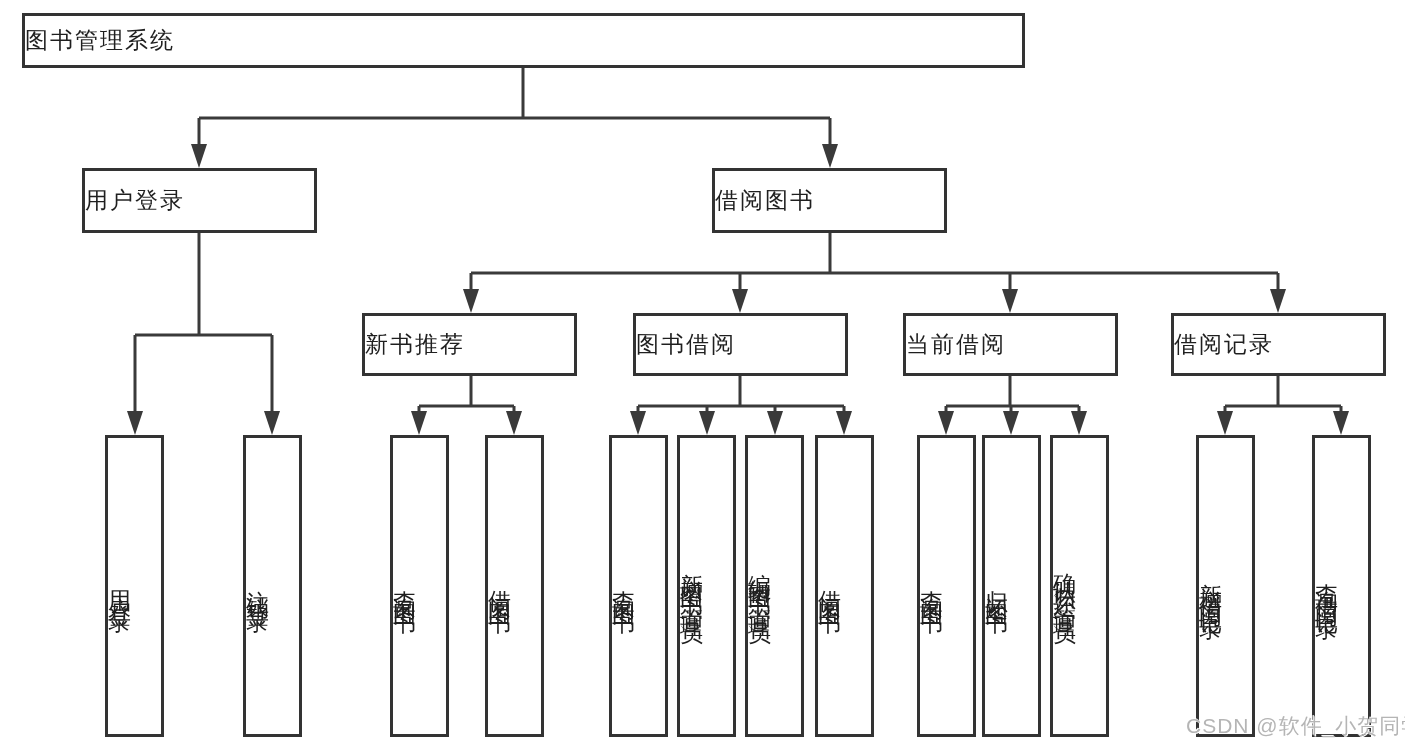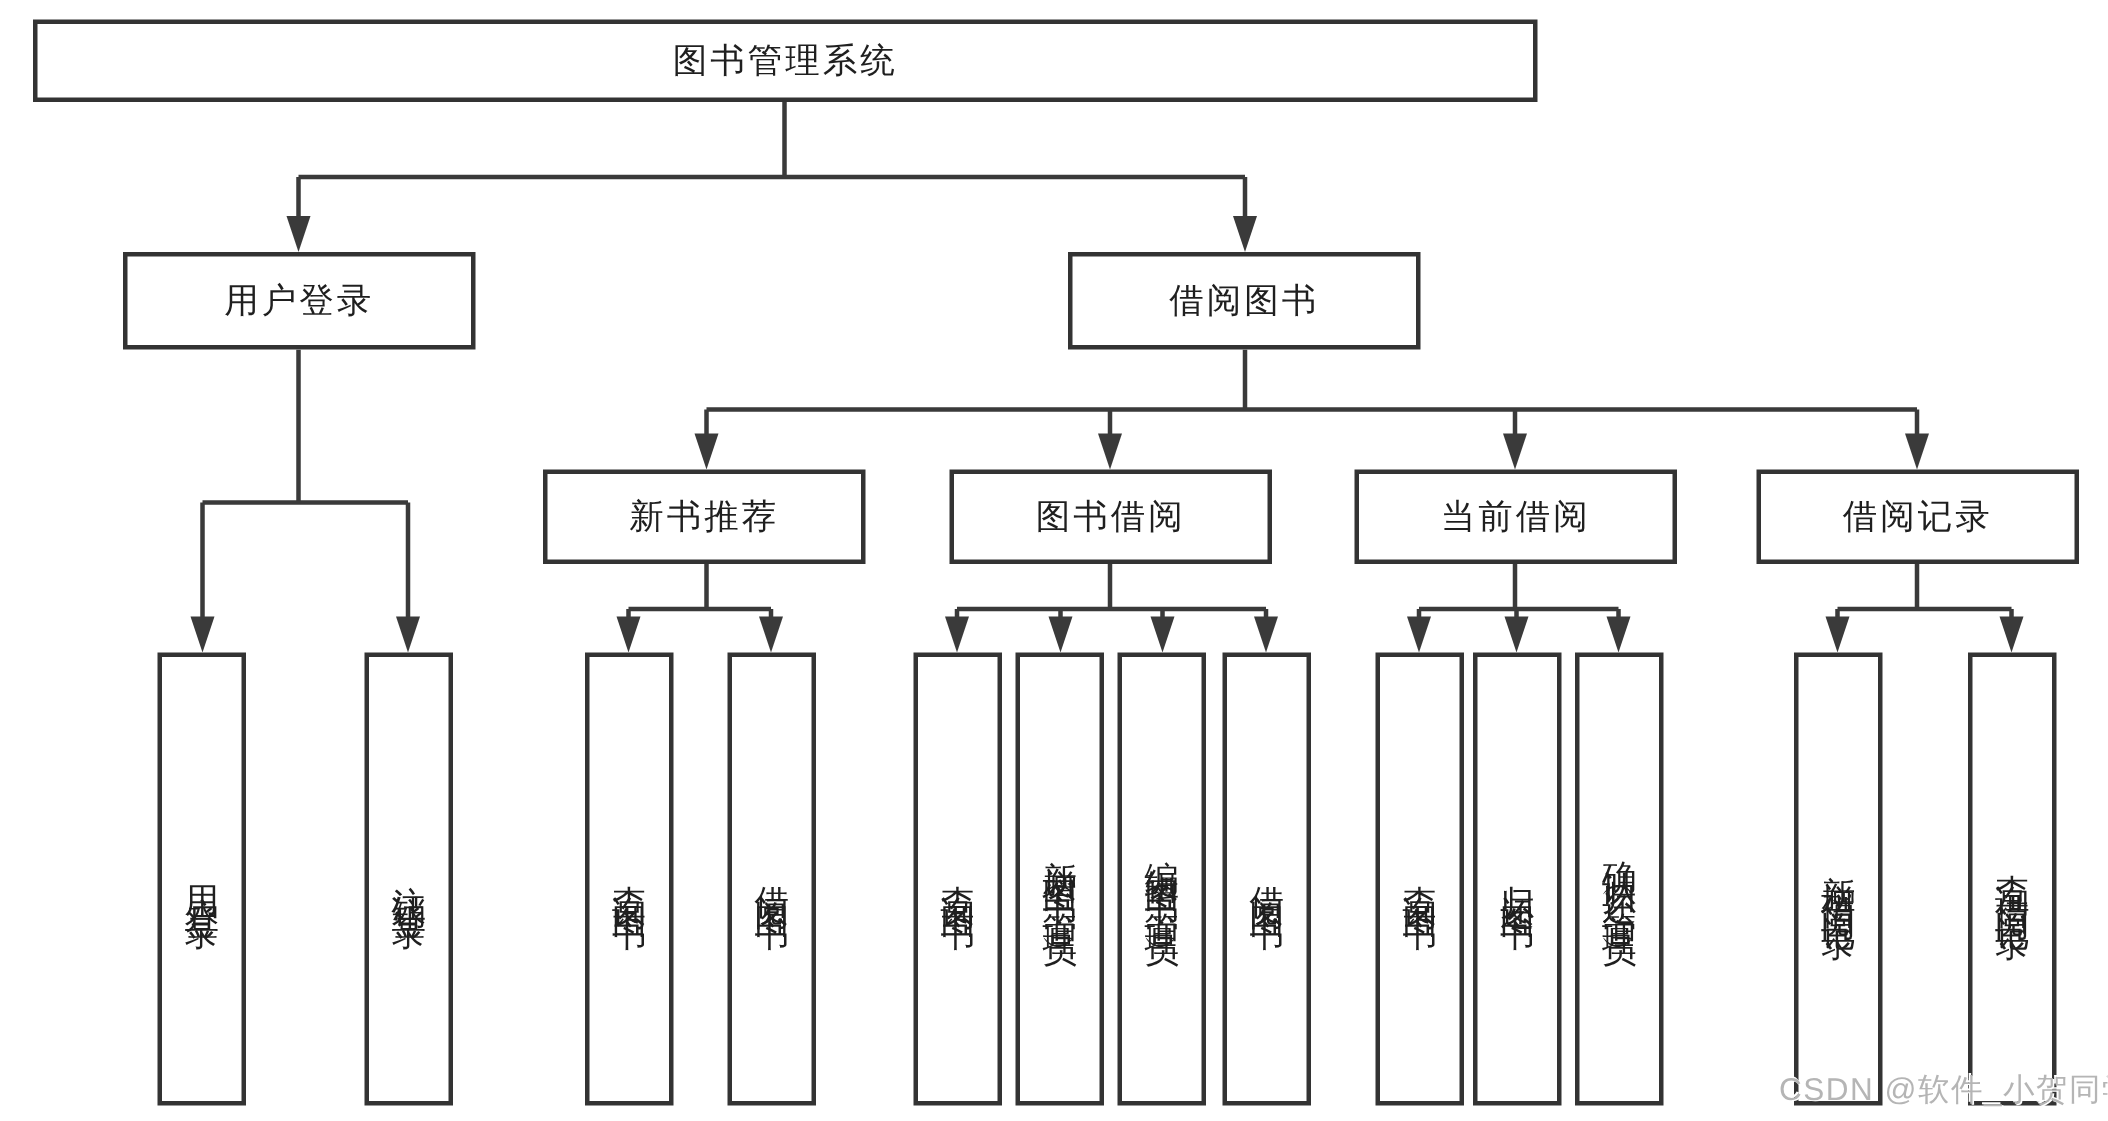--- a/index.html
+++ b/index.html
@@ -34,21 +34,21 @@
     stroke-width: 3;
     fill: none;
   }
   svg.connectors polygon { fill: currentColor; }
   .node {
     position: absolute;
     border: 3px solid var(--box-border);
     background: #ffffff;
     display: flex;
     align-items: center;
-    justify-content: center;
+    justify-content: flex-start;
     color: var(--text);
     font-size: 23px;
     letter-spacing: 2px;
     white-space: nowrap;
   }
   .root { left: 22px; top: 13px;  width: 1003px; height: 55px; }
   .l2   { top: 168px; width: 235px; height: 65px; }
   .l3   { top: 313px; width: 215px; height: 63px; }
   .leaf { top: 435px; width: 59px;  height: 302px; }
   .leaf .vtext {

